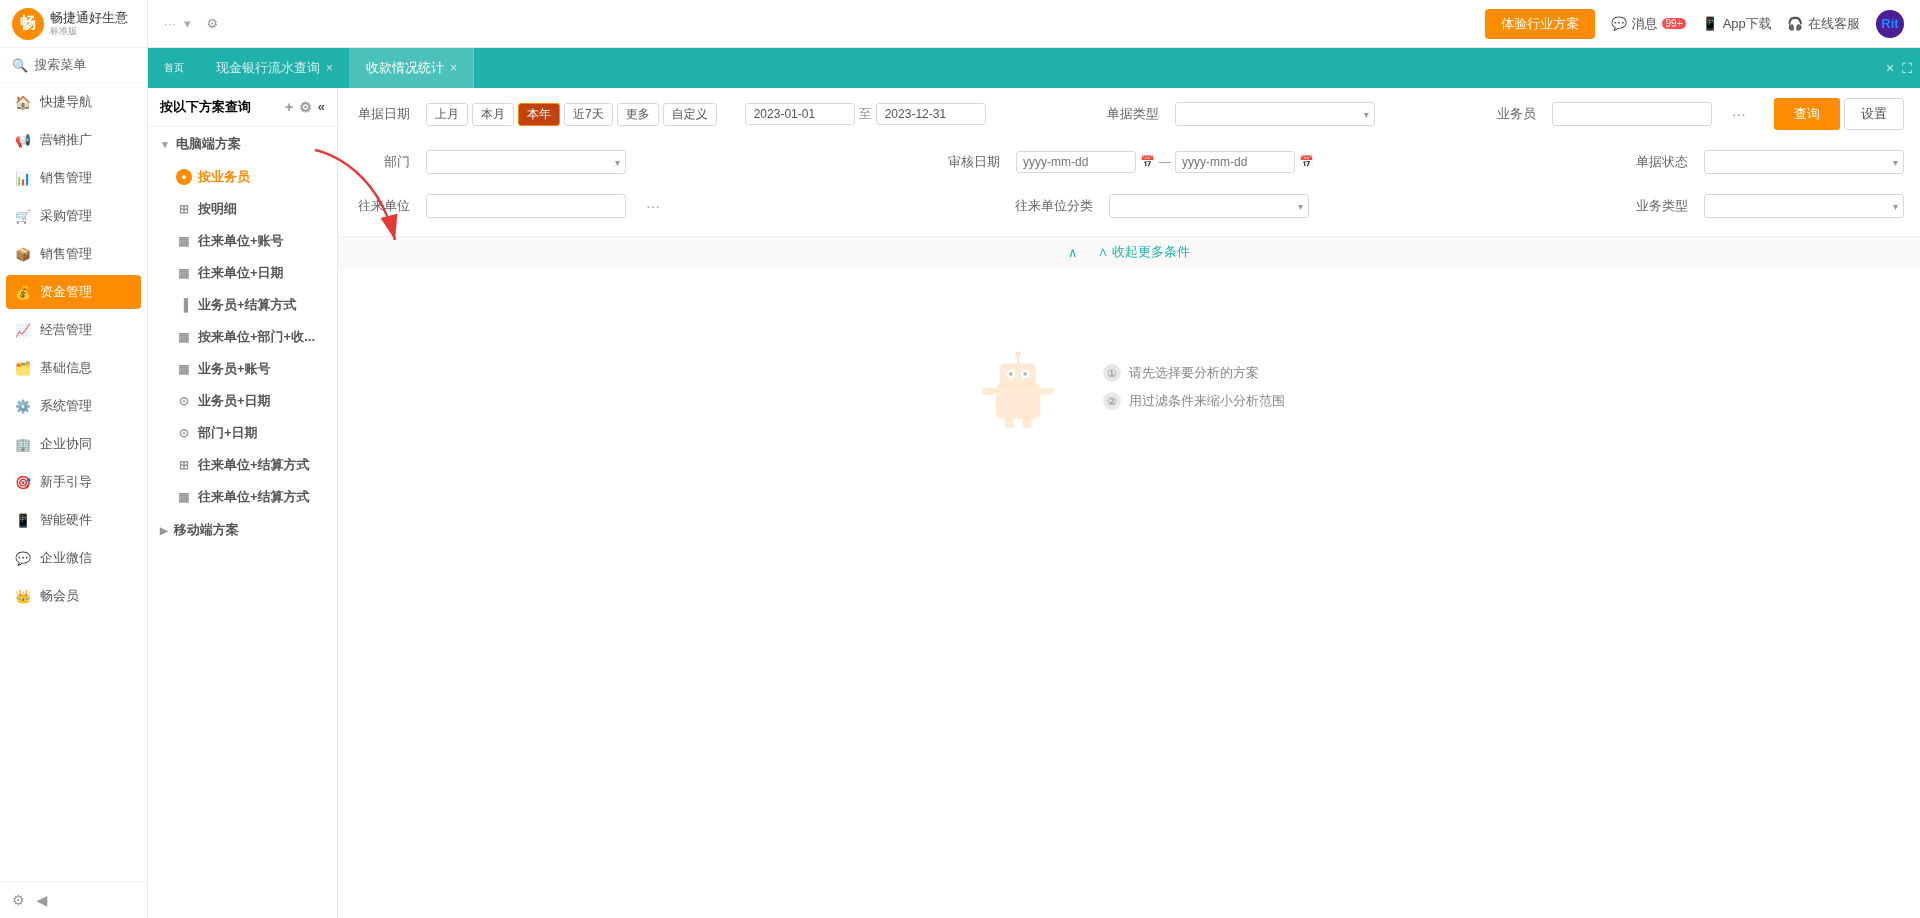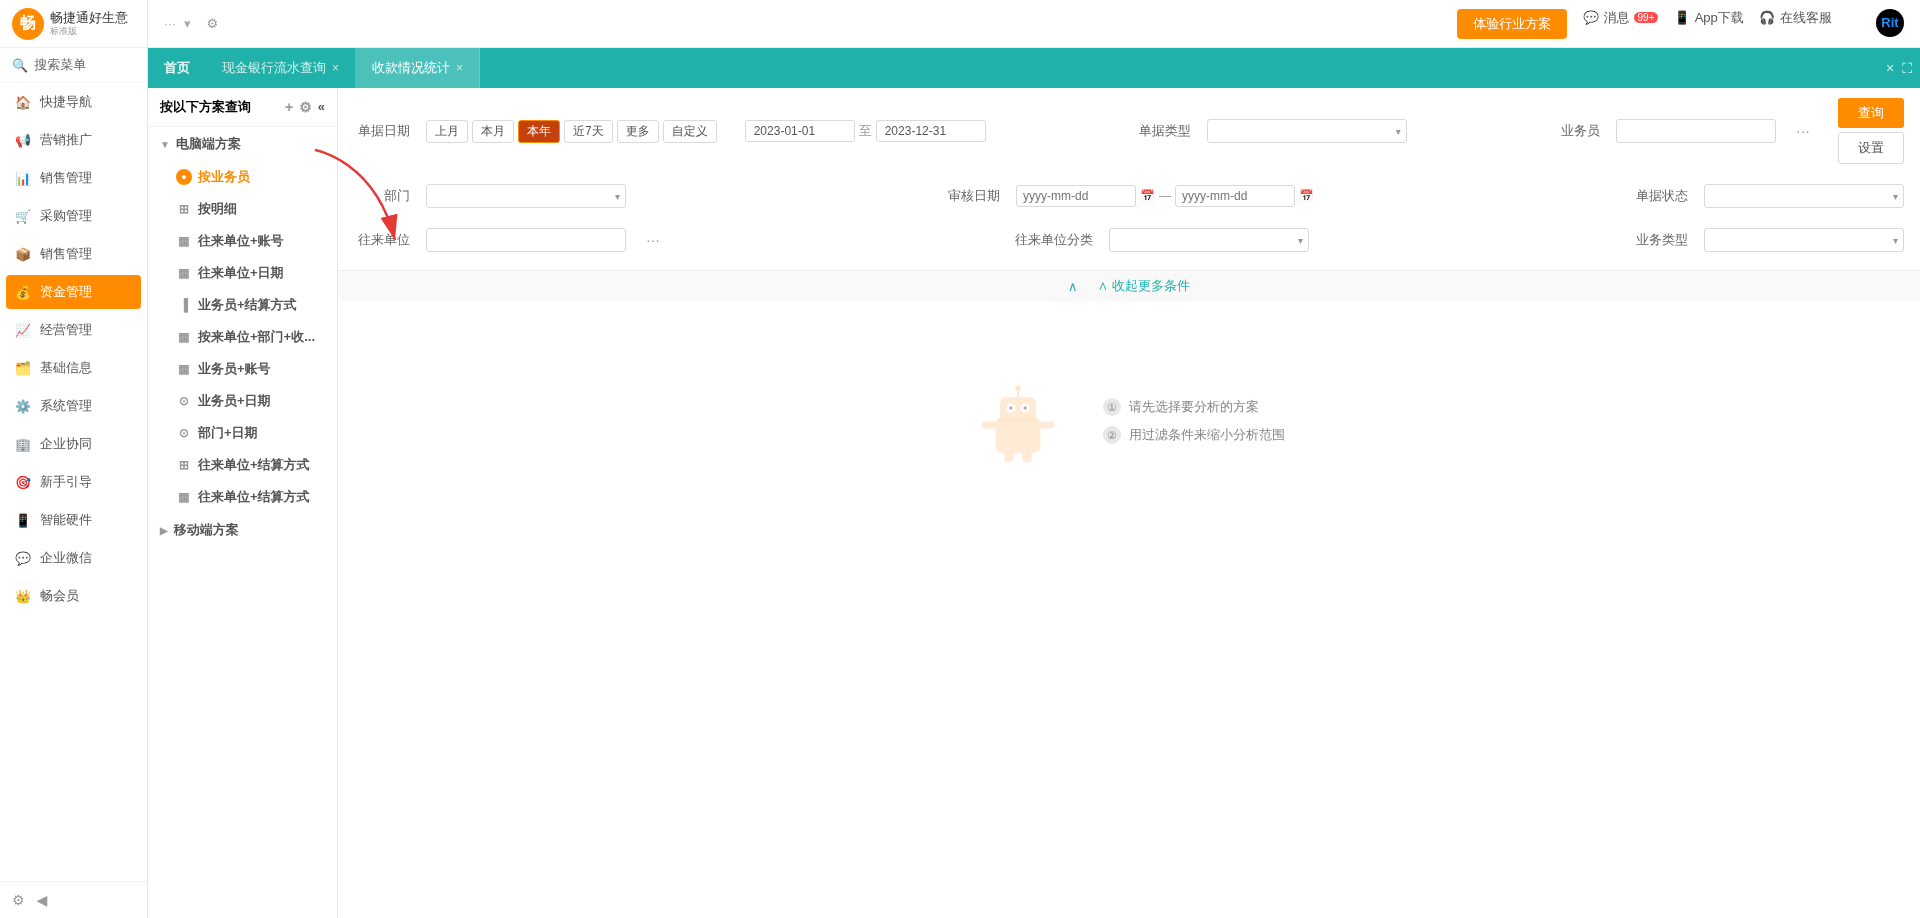--- a/index.html
+++ b/index.html
@@ -18,31 +18,31 @@
     .nav-item .nav-icon { width: 18px; height: 18px; display: flex; align-items: center; justify-content: center; flex-shrink: 0; }
     .sidebar-footer { padding: 10px 12px; display: flex; gap: 12px; border-top: 1px solid #f0f0f0; }
     .footer-icon { color: #999; cursor: pointer; font-size: 14px; }
 
     
     .main { flex: 1; display: flex; flex-direction: column; overflow: hidden; }
 
     
     .topbar { height: 48px; background: #fff; display: flex; align-items: center; padding: 0 16px; border-bottom: 1px solid #e8e8e8; gap: 12px; }
     .topbar-left { display: flex; align-items: center; gap: 8px; flex: 1; }
-    .topbar-right { display: flex; align-items: flex-start; gap: 16px; }
+    .topbar-right { display: flex; align-items: center; gap: 16px; }
     .topbar-btn { background: #ff8c00; color: white; border: none; padding: 6px 16px; border-radius: 4px; cursor: pointer; font-size: 13px; }
     .topbar-action { display: flex; align-items: center; gap: 4px; color: #555; cursor: pointer; font-size: 13px; }
     .badge { background: #ff4d4f; color: white; border-radius: 10px; font-size: 10px; padding: 0 4px; min-width: 18px; text-align: center; }
 
     
     .tab-bar { height: 40px; background: #20b2aa; display: flex; align-items: stretch; }
     .tab-item { display: flex; align-items: center; padding: 0 16px; color: rgba(255,255,255,0.8); cursor: pointer; gap: 6px; font-size: 13px; border-right: 1px solid rgba(255,255,255,0.2); }
     .tab-item.active { background: rgba(255,255,255,0.2); color: #fff; }
     .tab-close { color: rgba(255,255,255,0.7); font-size: 12px; cursor: pointer; }
-    .tab-home { padding: 8px 16px; display: flex; align-items: center; color: rgba(255,255,255,0.9); font-size: 13px; cursor: pointer; font-weight: bold; }
+    .tab-home { padding: 8px 16px; display: flex; align-items: center; color: rgba(255,255,255,0.9); font-size: 10px; cursor: pointer; }
     .tab-bar-right { margin-left: auto; display: flex; align-items: center; padding-right: 8px; gap: 8px; }
     .tab-bar-icon { color: rgba(255,255,255,0.8); cursor: pointer; font-size: 14px; }
 
     
     .page-header { background: #fff; padding: 10px 20px; display: flex; align-items: center; justify-content: space-between; border-bottom: 1px solid #f0f0f0; }
     .page-actions { display: flex; gap: 12px; }
     .action-btn { display: flex; align-items: center; gap: 4px; color: #20b2aa; cursor: pointer; font-size: 13px; }
 
     
     .content { flex: 1; display: flex; overflow: hidden; }
@@ -199,21 +199,21 @@
         <span class="badge">99+</span>
       </div>
       <div class="topbar-action">
         <span>📱</span>
         <span>App下载</span>
       </div>
       <div class="topbar-action">
         <span>🎧</span>
         <span>在线客服</span>
       </div>
-      <div class="topbar-action" style="background:#000000;border-radius:50%;width:28px;height:28px;display:flex;align-items:center;justify-content:center;color:#1890ff;font-size:11px;font-weight:bold;margin-left:28px;">
+      <div class="topbar-action" style="background:#4c1d95;border-radius:50%;width:28px;height:28px;display:flex;align-items:center;justify-content:center;color:#1890ff;font-size:11px;font-weight:bold;">
         <span>Rit</span>
       </div>
     </div>
   </div>
 
   <div class="tab-bar">
     <div class="tab-home">首页</div>
     <div class="tab-item">
       <span>现金银行流水查询</span>
       <span class="tab-close">×</span>
@@ -329,21 +329,21 @@
               <option></option>
             </select>
           </div>
 
           <span style="flex:1;"></span>
 
           <span class="filter-label" style="min-width:44px;">业务员</span>
           <input class="filter-input" style="width: 160px;">
           <span class="ellipsis-btn">···</span>
 
-          <div style="display:flex;flex-direction:column;gap:4px;margin-left:12px;">
+          <div style="display:flex;flex-direction:row;gap:4px;margin-left:12px;">
             <button class="btn-query">查询</button>
             <button class="btn-setting">设置</button>
           </div>
         </div>
 
         <div class="filter-row" style="padding: 4px 16px 6px 16px;">
           <span class="filter-label">部门</span>
           <div class="select-wrapper">
             <select class="filter-select" style="width:200px;">
               <option></option>

